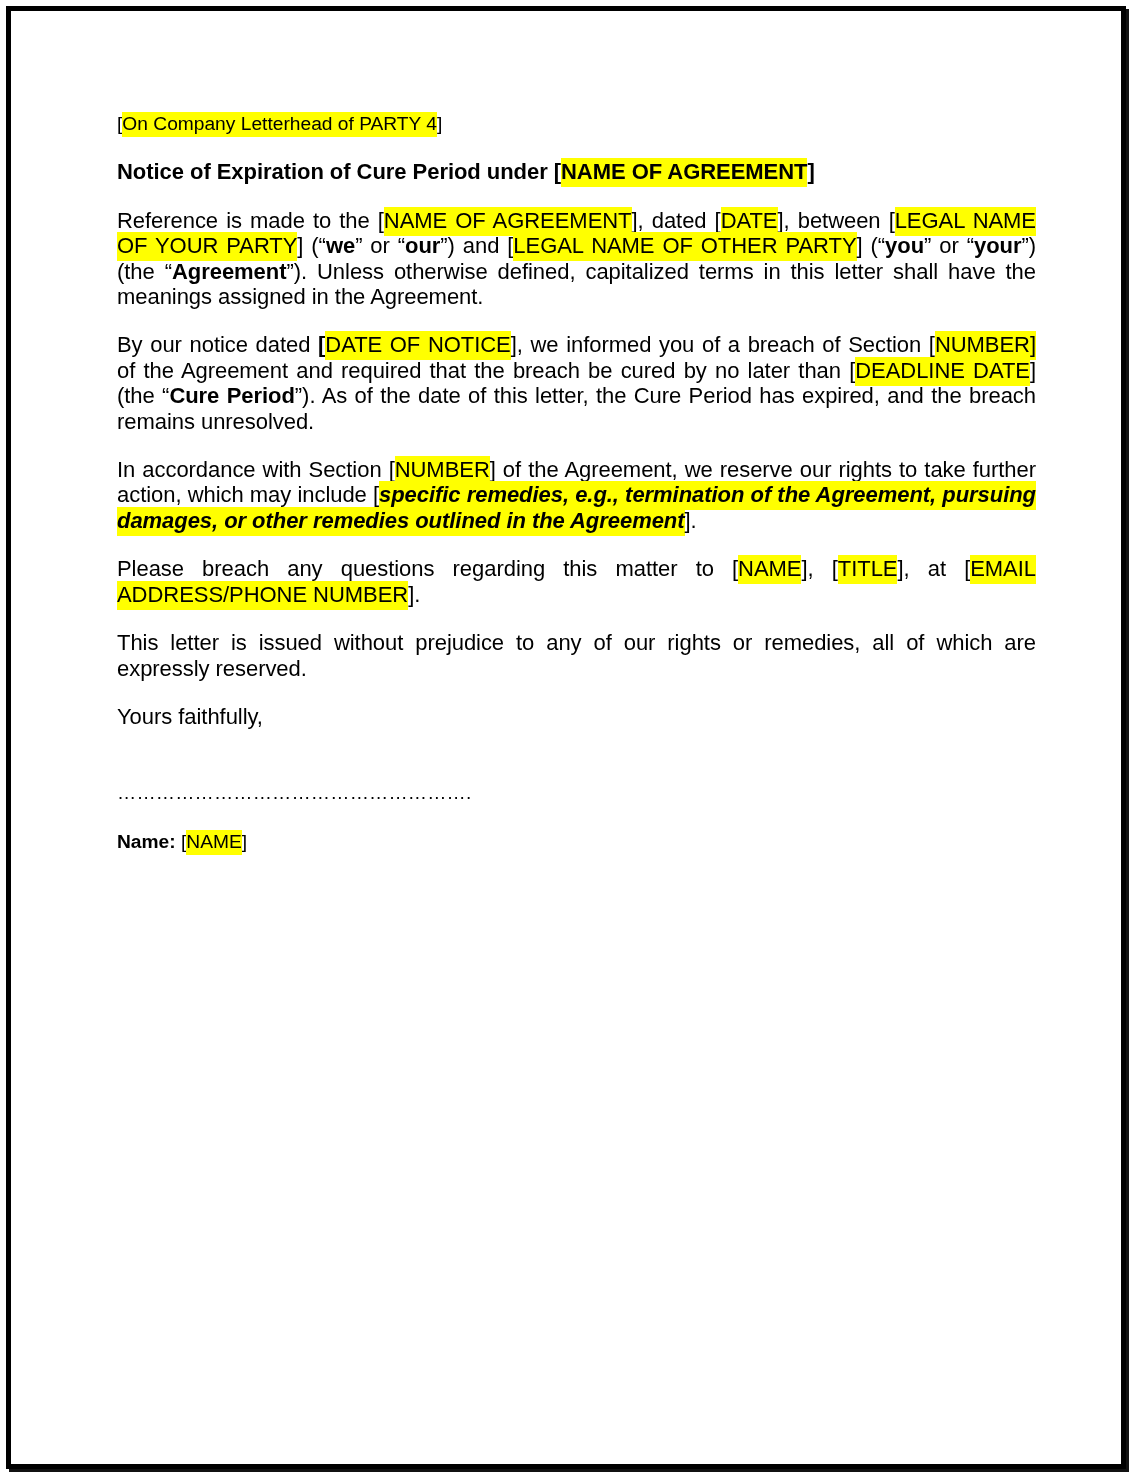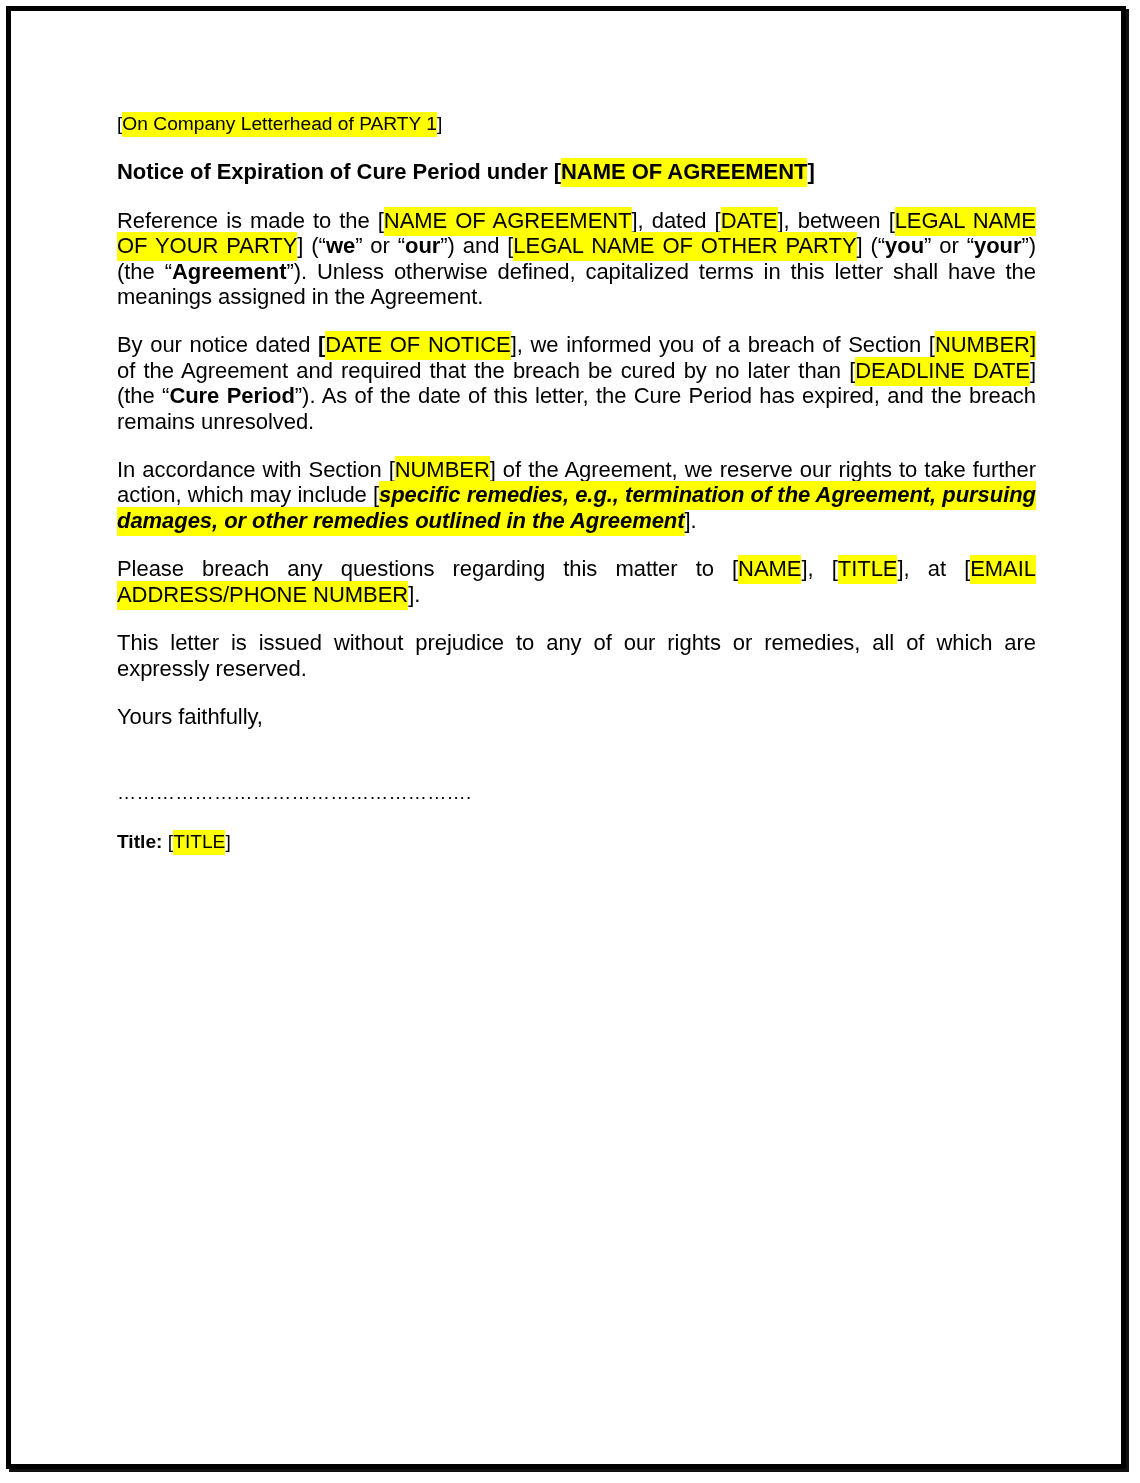--- a/index.html
+++ b/index.html
@@ -116,21 +116,21 @@
   }
 </style>
 </head>
 <body>
 
 <div class="page-frame">
  <div class="page-sheet">
 
   <div class="doc-body">
 
-    <div class="addr-line"><span>[</span><span class="hl-block"><span>On Company Letterhead of PARTY 1</span><span class="hl-tail" style="width:322px;"></span></span><span>]</span></div>
+    <div class="addr-line"><span>[</span><span class="hl-block"><span>On Company Letterhead of PARTY 4</span><span class="hl-tail" style="width:322px;"></span></span><span>]</span></div>
 
 
 
 
     <div class="para heading plain"><span>Notice of Expiration of Cure Period under </span><span>[</span><span class="hl">NAME OF AGREEMENT</span><span>]</span></div>
 
 
     <div class="para"><span>Reference is made to the </span><span>[</span><span class="hl">NAME OF AGREEMENT</span><span>]</span><span>, dated </span><span>[</span><span class="hl">DATE</span><span>]</span><span>, between </span><span>[</span><span class="hl">LEGAL NAME OF YOUR PARTY</span><span>]</span><span> (“</span><b>we</b><span>” or “</span><b>our</b><span>”) and </span><span>[</span><span class="hl">LEGAL NAME OF OTHER PARTY</span><span>]</span><span> (“</span><b>you</b><span>” or “</span><b>your</b><span>”) (the “</span><b>Agreement</b><span>”). Unless otherwise defined, capitalized terms in this letter shall have the meanings assigned in the Agreement.</span></div>
 
     <div class="para"><span>By our notice dated </span><b>[</b><span class="hl">DATE OF NOTICE</span><span>]</span><span>, we informed you of a breach of Section </span><span>[</span><span class="hl">NUMBER]</span><span> of the Agreement and required that the breach be cured by no later than </span><span>[</span><span class="hl">DEADLINE DATE</span><span>]</span><span> (the “</span><b>Cure Period</b><span>”). As of the date of this letter, the Cure Period has expired, and the breach remains unresolved.</span></div>
@@ -138,18 +138,18 @@
     <div class="para"><span>In accordance with Section </span><span>[</span><span class="hl">NUMBER</span><span>]</span><span> of the Agreement, we reserve our rights to take further action, which may include </span><span>[</span><span class="hl bi">specific remedies, e.g., termination of the Agreement, pursuing damages, or other remedies outlined in the Agreement</span><span>]</span><span>.</span></div>
 
     <div class="para"><span>Please breach any questions regarding this matter to </span><span>[</span><span class="hl">NAME</span><span>]</span><span>, </span><span>[</span><span class="hl">TITLE</span><span>]</span><span>, at </span><span>[</span><span class="hl">EMAIL ADDRESS/PHONE NUMBER</span><span>]</span><span>.</span></div>
 
     <div class="para">This letter is issued without prejudice to any of our rights or remedies, all of which are expressly reserved.</div>
 
     <div class="para plain" style="margin-bottom:51px;">Yours faithfully,</div>
 
     <div class="sig-dots">……………………………………………….</div>
 
+    <div class="sig-line"><b>Name: </b><span>[</span><span class="hl-block"><span>NAME</span><span class="hl-tail" style="width:45px;"></span></span><span>]</span></div>
 
-    <div class="sig-line"><b>Title: </b><span>[</span><span class="hl-block"><span>TITLE</span><span class="hl-tail" style="width:45px;height:18px;"></span></span><span>]</span></div>
 
   </div>
  </div>
 </div>
 
 </body></html>

